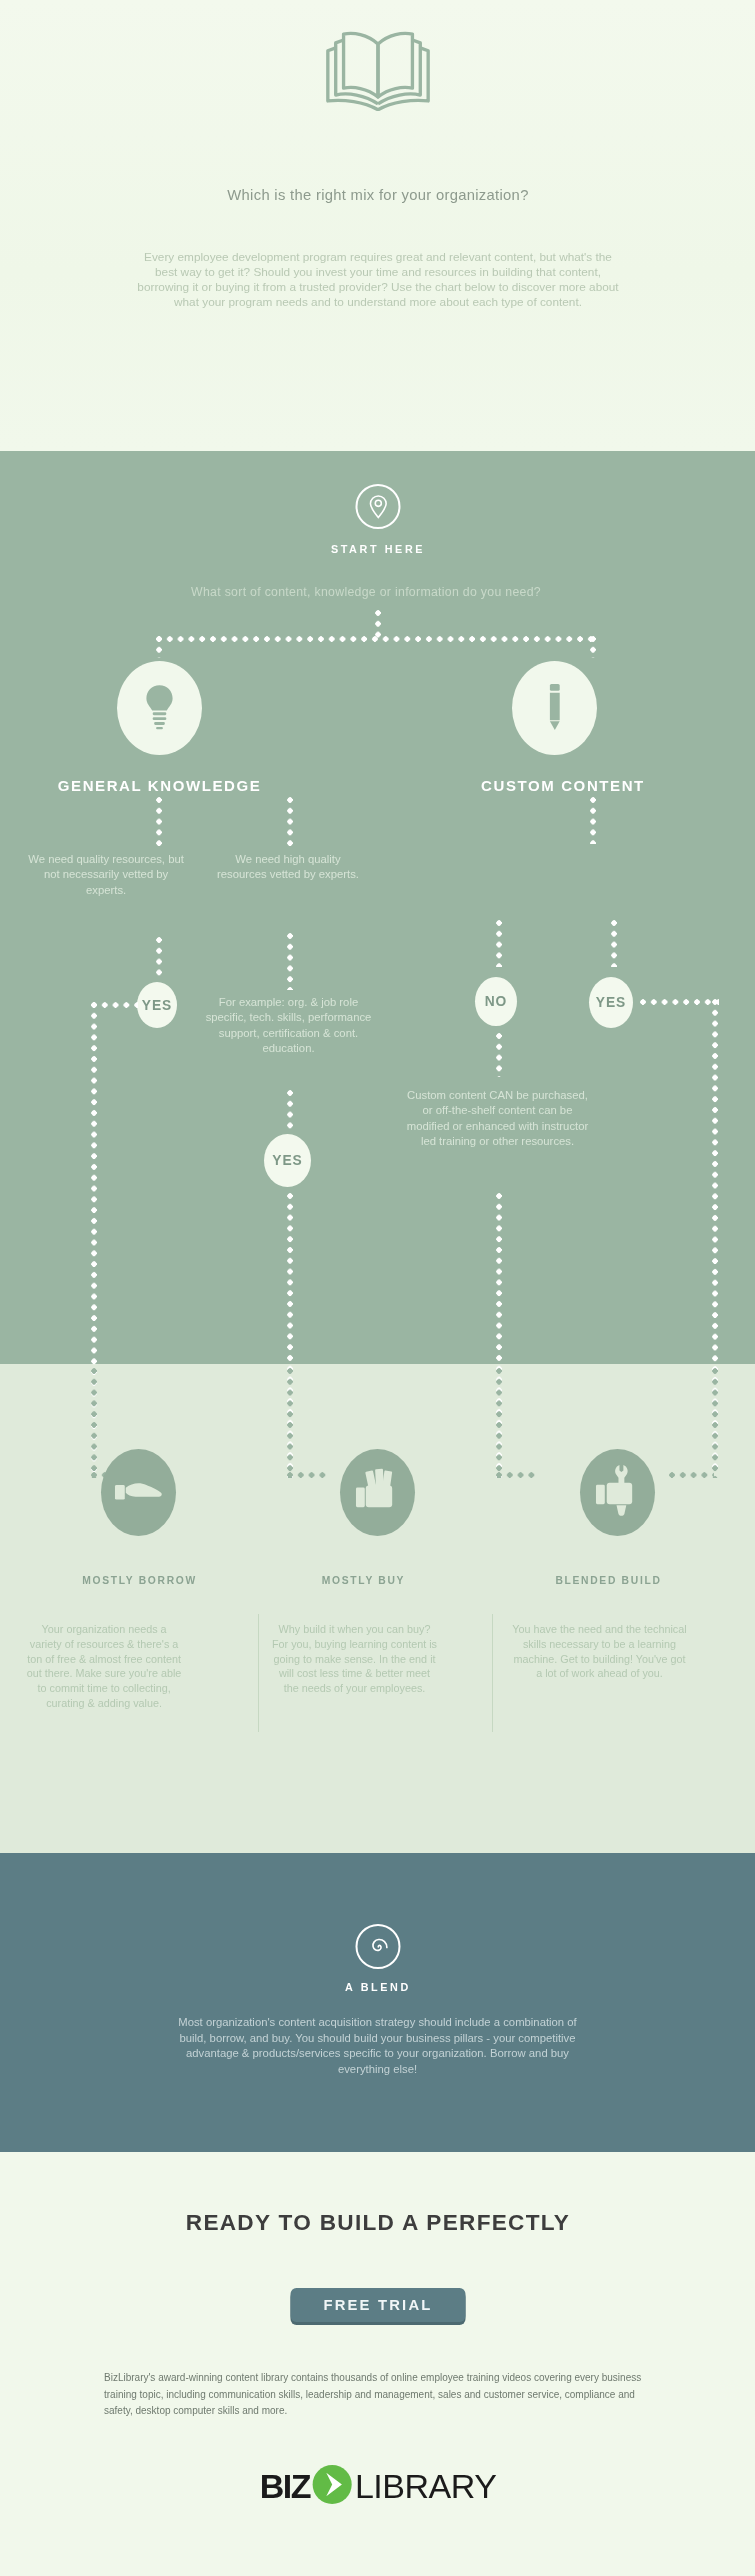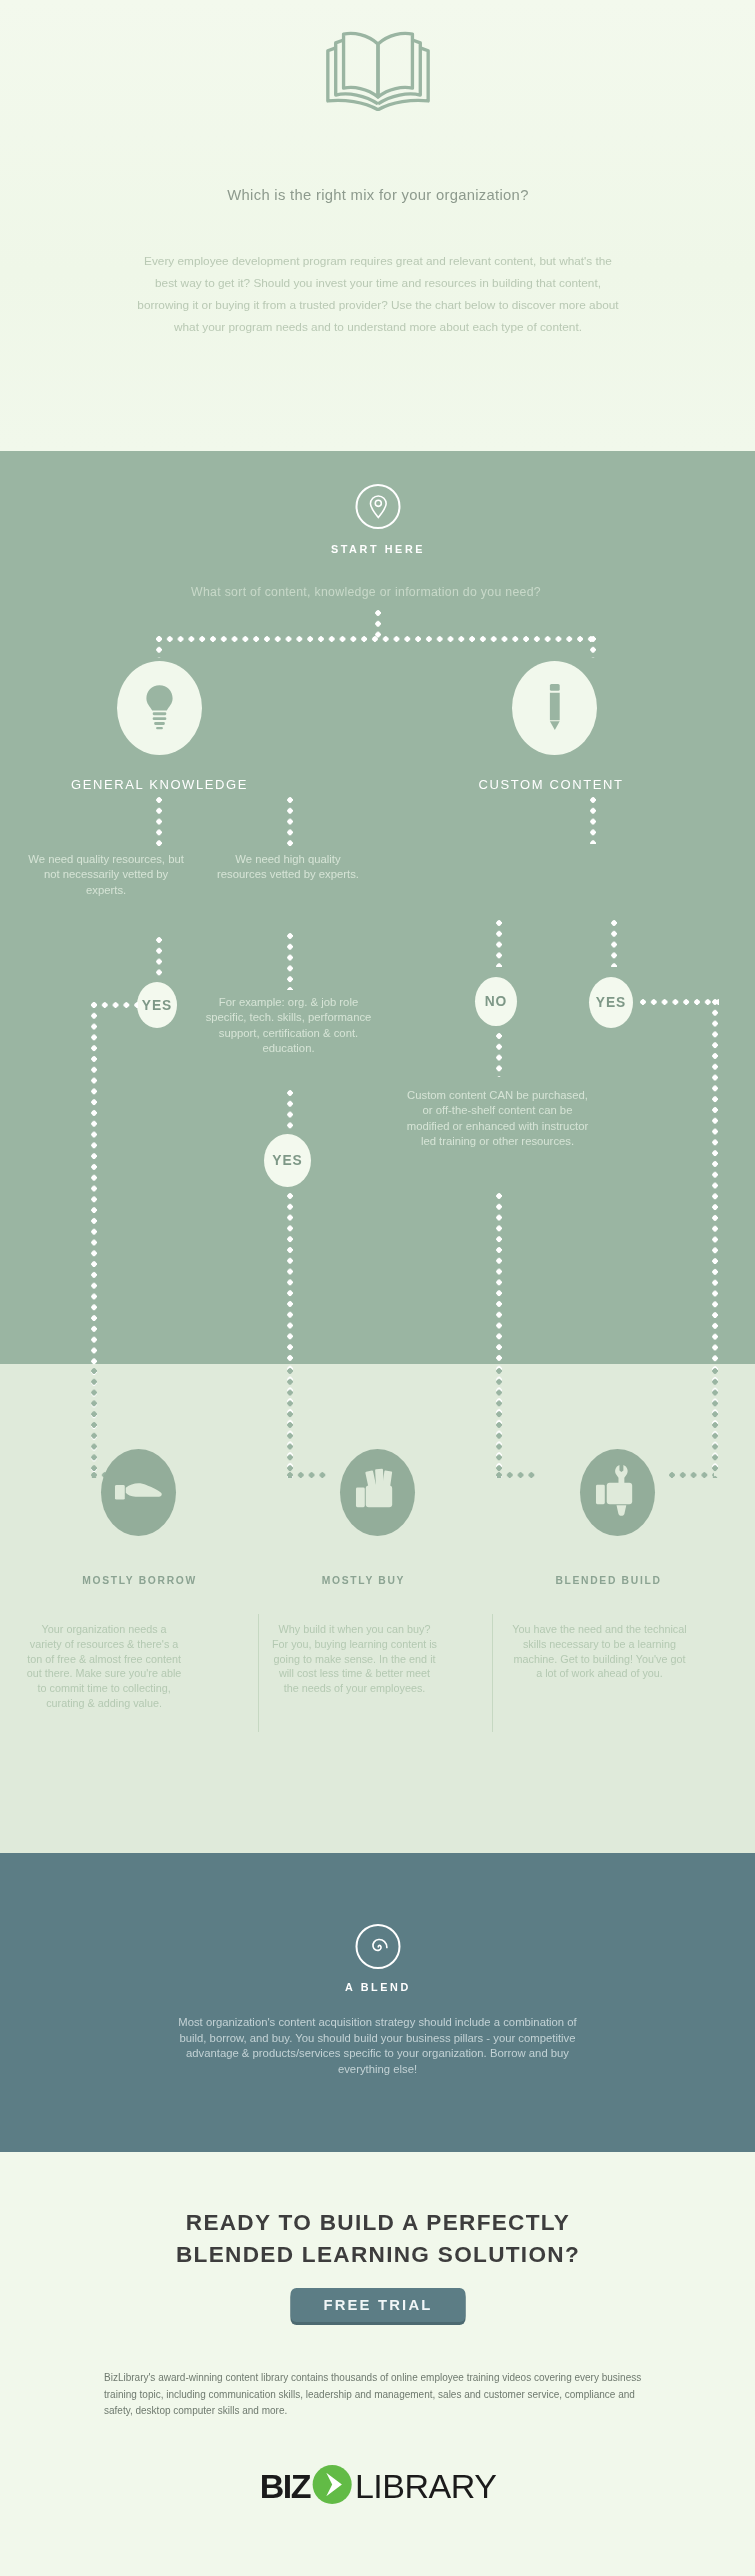--- a/index.html
+++ b/index.html
@@ -43,21 +43,21 @@
   .title {
     position:absolute; left:0; top:136px; width:756px; text-align:center;
     font-size:33px; font-weight:bold; letter-spacing:4.1px; color:#3b3b3b;
   }
   .subtitle {
     position:absolute; left:0; top:187px; width:756px; text-align:center;
     font-size:14.8px; color:#8d9a8d; letter-spacing:0.3px;
   }
   .intro-body {
     position:absolute; left:132px; top:250px; width:492px; text-align:center;
-    font-size:11.8px; line-height:22px; color:#b9c9b4;
+    font-size:11.8px; line-height:15px; color:#b9c9b4;
   }
 
   
   .dotv {
     position:absolute; width:5.9px;
     background-image: radial-gradient(circle at 3px 3px, #ffffff 2.6px, rgba(255,255,255,0) 2.8px);
     background-size: 5.9px 10.8px; background-repeat: repeat-y;
   }
   .doth {
     position:absolute; height:5.9px;
@@ -82,21 +82,21 @@
     position:absolute; left:0; top:585px; width:732px; text-align:center;
     font-size:12.3px; color:#c8d9c9; letter-spacing:0.3px;
   }
 
   
   .branch-oval {
     position:absolute; width:85px; height:94px; border-radius:50%;
     background:#f1f8ec; display:flex; align-items:center; justify-content:center;
   }
   .branch-label {
-    position:absolute; font-size:13px; font-weight:normal;
+    position:absolute; font-size:15px; font-weight:bold;
     letter-spacing:1.6px; color:#ffffff; text-align:center;
   }
 
   
   .flow-txt {
     position:absolute; text-align:center; font-size:11.3px;
     line-height:15.3px; color:#d6e4d6;
   }
 
   
@@ -224,21 +224,21 @@
 
   <div class="branch-oval" style="left:512px; top:661px;">
     <span>
       <svg width="25.6" height="51" viewBox="0 0 26 52">
         <rect x="8" y="3" width="10" height="7" rx="1.6" fill="#9ab5a2"></rect>
         <rect x="8" y="12" width="10" height="28" fill="#9ab5a2"></rect>
         <path d="M8 41 L18 41 L13 50 Z" fill="#9ab5a2"></path>
       </svg>
     </span>
   </div>
-  <div class="branch-label" style="left:436px; top:777px; width:230px;">CUSTOM CONTENT</div>
+  <div class="branch-label" style="left:448px; top:777px; width:230px;">CUSTOM CONTENT</div>
 
   <div class="dotv" style="left:156px; top:797px; height:49px;"></div>
   <div class="dotv" style="left:287px; top:797px; height:49px;"></div>
 
   <div class="flow-txt" style="left:27.6px; top:852px; width:157px;">We need quality resources, but not necessarily vetted by experts.</div>
   <div class="flow-txt" style="left:213px; top:852px; width:150px;">We need high quality resources vetted by experts.</div>
 
   <div class="dotv" style="left:156px; top:937px; height:41px;"></div>
   <div class="pill" style="left:137px; top:982px; width:40px; height:46px;">YES</div>
 
@@ -327,21 +327,20 @@
     <svg width="27.6" height="27.6" viewBox="0 0 28 28">
       <path d="M14 14 C14 12.7 15.4 12.2 16.2 13 C17.4 14.2 16.8 16.6 14.8 17.4 C12.2 18.4 9.3 16.6 8.7 13.8 C7.9 10.3 10.6 6.9 14.4 6.6 C19 6.2 22.7 10.1 22.7 14.6" fill="none" stroke="#ffffff" stroke-width="1.7" stroke-linecap="round"></path>
     </svg>
   </div>
   <div class="blend-label">A BLEND</div>
   <div class="blend-body">Most organization's content acquisition strategy should include a combination of build, borrow, and buy. You should build your business pillars - your competitive advantage &amp; products/services specific to your organization. Borrow and buy everything else!</div>
 
   <div class="sec-cta"></div>
   <div class="cta-head">
     <span>READY TO BUILD A PERFECTLY</span><br>
-    <span>BLENDED LEARNING SOLUTION?</span>
   </div>
   <button class="cta-btn">FREE TRIAL</button>
   <div class="cta-body">BizLibrary's award-winning content library contains thousands of online employee training videos covering every business training topic, including communication skills, leadership and management, sales and customer service, compliance and safety, desktop computer skills and more.</div>
 
   <div class="logo-wrap">
     <span class="logo-biz">BIZ</span>
     <span class="logo-mark">
       <svg width="41" height="41" viewBox="0 0 42 42">
         <circle cx="21" cy="21" r="20" fill="#62bb46"></circle>
         <path d="M15 9 L31 21 L15 33 L21 21 Z" fill="#ffffff"></path>

